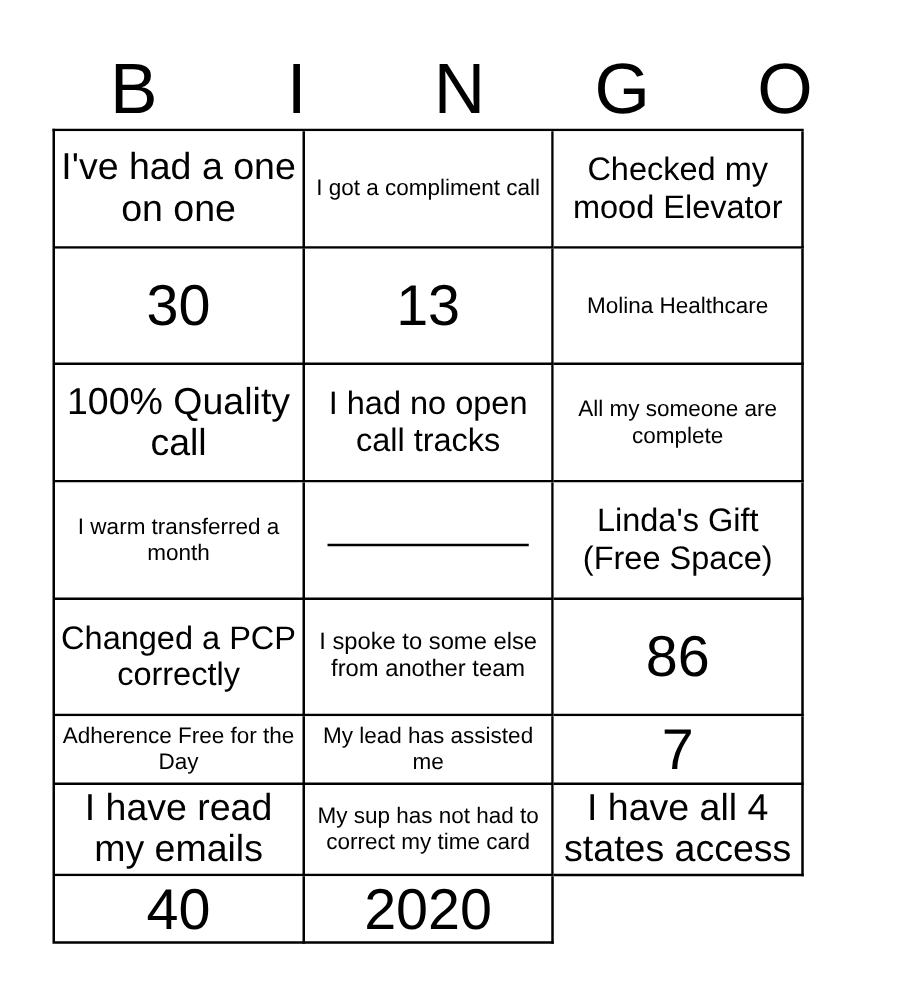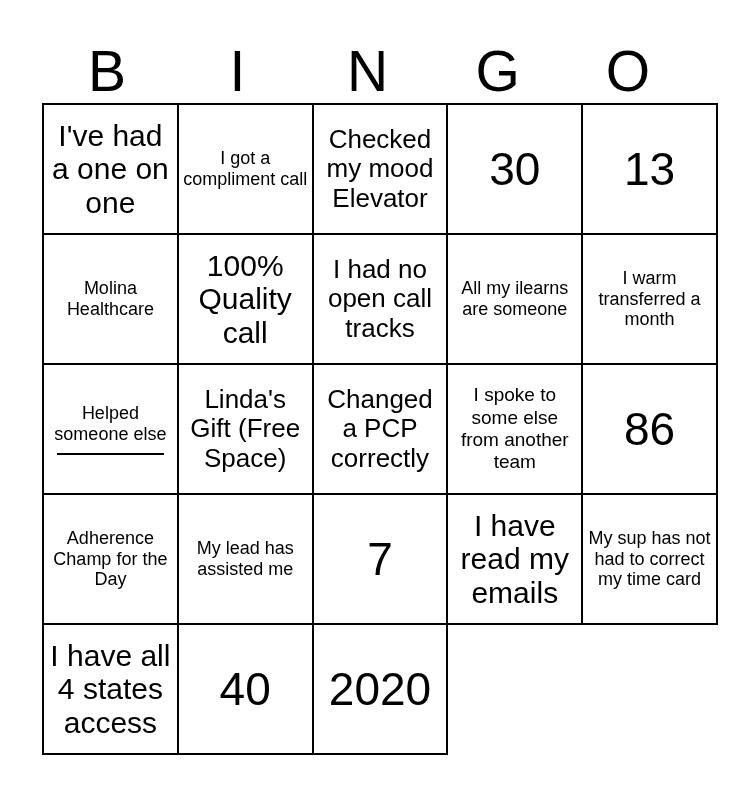--- a/index.html
+++ b/index.html
@@ -41,27 +41,27 @@
     letter-spacing: 0;
     color: #000000;
     user-select: none;
   }
 
   
   #bingo-grid {
     position: absolute;
     left: 42px;
     top: 103px;
-    width: 676px;
+    width: 601px;
     height: 652px;
     box-sizing: border-box;
     border-top: 2px solid #000000;
     border-left: 2px solid #000000;
     display: grid;
-    grid-template-columns: repeat(5, 1fr);
+    grid-template-columns: repeat(3, 1fr);
     grid-template-rows: repeat(5, 1fr);
   }
 
   .bingo-cell {
     box-sizing: border-box;
     border-right: 2px solid #000000;
     border-bottom: 2px solid #000000;
     display: flex;
     flex-direction: column;
     align-items: center;
@@ -128,43 +128,42 @@
       <div class="bingo-cell fs-md">
         <span class="cell-text">Molina Healthcare</span>
       </div>
       <div class="bingo-cell fs-xl">
         <span class="cell-text">100% Quality call</span>
       </div>
       <div class="bingo-cell fs-lg">
         <span class="cell-text">I had no open call tracks</span>
       </div>
       <div class="bingo-cell fs-md">
-        <span class="cell-text">All my ilearns are someone</span>
+        <span class="cell-text">All my someone are complete</span>
       </div>
       <div class="bingo-cell fs-md">
         <span class="cell-text">I warm transferred a month</span>
       </div>
       <div class="bingo-cell fs-md">
-        <span class="cell-text">Helped someone else</span>
         <span class="blank-line"></span>
       </div>
       <div class="bingo-cell fs-lg">
         <span class="cell-text">Linda's Gift (Free Space)</span>
       </div>
       <div class="bingo-cell fs-lg">
         <span class="cell-text">Changed a PCP correctly</span>
       </div>
       <div class="bingo-cell fs-sm">
         <span class="cell-text">I spoke to some else from another team</span>
       </div>
       <div class="bingo-cell fs-xxl">
         <span class="cell-text">86</span>
       </div>
       <div class="bingo-cell fs-md">
-        <span class="cell-text">Adherence Champ for the Day</span>
+        <span class="cell-text">Adherence Free for the Day</span>
       </div>
       <div class="bingo-cell fs-md">
         <span class="cell-text">My lead has assisted me</span>
       </div>
       <div class="bingo-cell fs-xxl">
         <span class="cell-text">7</span>
       </div>
       <div class="bingo-cell fs-xl">
         <span class="cell-text">I have read my emails</span>
       </div>

